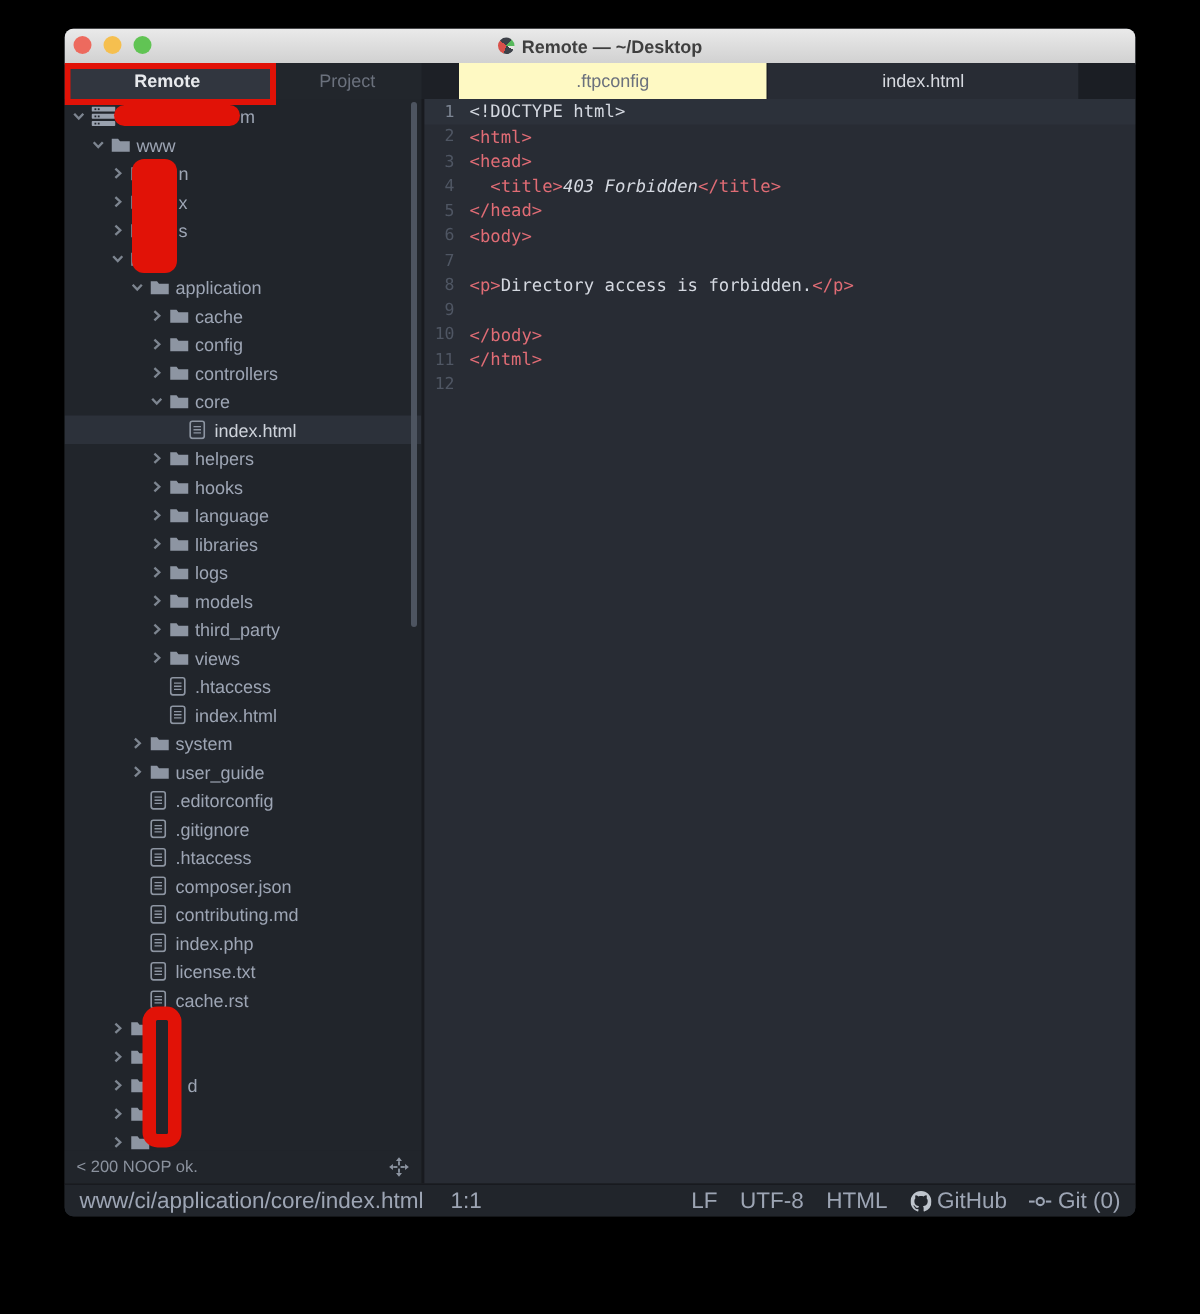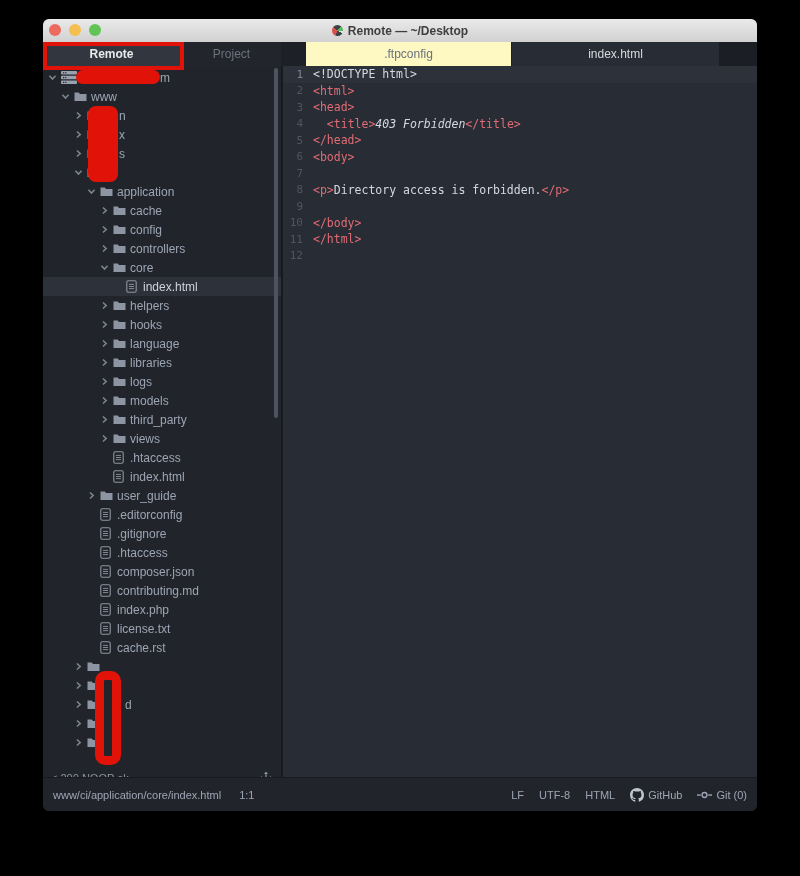--- a/index.html
+++ b/index.html
@@ -41,21 +41,21 @@
   .ftpbar .spacer{flex:1;}
 
   
   .code-line{height:16.5px;display:flex;align-items:center;font-family:"DejaVu Sans Mono",monospace;font-size:11.5px;}
   .code-line.active{background:#2c313a;}
   .gutter{width:20px;flex:none;text-align:right;color:#4f5663;font-size:11px;}
   .code-line.active .gutter{color:#7d8694;}
   .code-text{padding-left:10px;white-space:pre;}
 
   
-  .statusbar{position:absolute;left:0;bottom:0;right:0;height:34px;background:#21252b;border-top:1px solid #181a1f;display:flex;align-items:center;padding:0 10px;box-sizing:border-box;color:#9da5b4;font-size:11px;}
+  .statusbar{position:absolute;left:0;bottom:0;right:0;height:22px;background:#21252b;border-top:1px solid #181a1f;display:flex;align-items:center;padding:0 10px;box-sizing:border-box;color:#9da5b4;font-size:15px;}
   .statusbar .left{display:flex;gap:18px;align-items:center;}
   .statusbar .right{margin-left:auto;display:flex;gap:15px;align-items:center;}
   .sitem{display:flex;align-items:center;gap:4px;}
 
   
   .anno{position:absolute;z-index:50;}
   #anno-tab{left:0;top:23px;width:141px;height:28px;border:4px solid #e11207;box-sizing:border-box;}
   #anno-pill{left:33px;top:51px;width:84px;height:14px;background:#e11207;border-radius:7px;}
   #anno-mid{left:45px;top:87px;width:30px;height:76px;background:#e11207;border-radius:8px;}
   #anno-bottom{left:52px;top:652px;width:26px;height:94px;border:9px solid #e11207;border-radius:10px;box-sizing:border-box;background:transparent;}
@@ -379,20 +379,33 @@
             <span class="chev"></span>
             <span class="ticon">
               <svg width="11" height="13" viewBox="0 0 11 13">
                 <rect x="0.8" y="0.8" width="9.4" height="11.4" rx="1.5" fill="none" stroke="#8d95a2" stroke-width="1.1"></rect>
                 <line x1="3" y1="4.4" x2="8" y2="4.4" stroke="#8d95a2" stroke-width="0.9"></line>
                 <line x1="3" y1="6.5" x2="8" y2="6.5" stroke="#8d95a2" stroke-width="0.9"></line>
                 <line x1="3" y1="8.6" x2="8" y2="8.6" stroke="#8d95a2" stroke-width="0.9"></line>
               </svg>
             </span>
             <span class="tlabel">index.html</span>
+          </div>
+          <div class="tree-row" style="padding-left: 44px;">
+            <span class="chev">
+              <svg width="9" height="9" viewBox="0 0 8 8">
+                <polyline points="2.6,1.3 5.5,4 2.6,6.7" fill="none" stroke="#7d8590" stroke-width="1.4"></polyline>
+              </svg>
+            </span>
+            <span class="ticon">
+              <svg width="13" height="11" viewBox="0 0 13 11">
+                <path d="M0.5 1.5 h4.2 l1.3 1.6 h6.5 v7 h-12 z" fill="#8d95a2"></path>
+              </svg>
+            </span>
+            <span class="tlabel">system</span>
           </div>
           <div class="tree-row" style="padding-left: 44px;">
             <span class="chev">
               <svg width="9" height="9" viewBox="0 0 8 8">
                 <polyline points="2.6,1.3 5.5,4 2.6,6.7" fill="none" stroke="#7d8590" stroke-width="1.4"></polyline>
               </svg>
             </span>
             <span class="ticon">
               <svg width="13" height="11" viewBox="0 0 13 11">
                 <path d="M0.5 1.5 h4.2 l1.3 1.6 h6.5 v7 h-12 z" fill="#8d95a2"></path>

